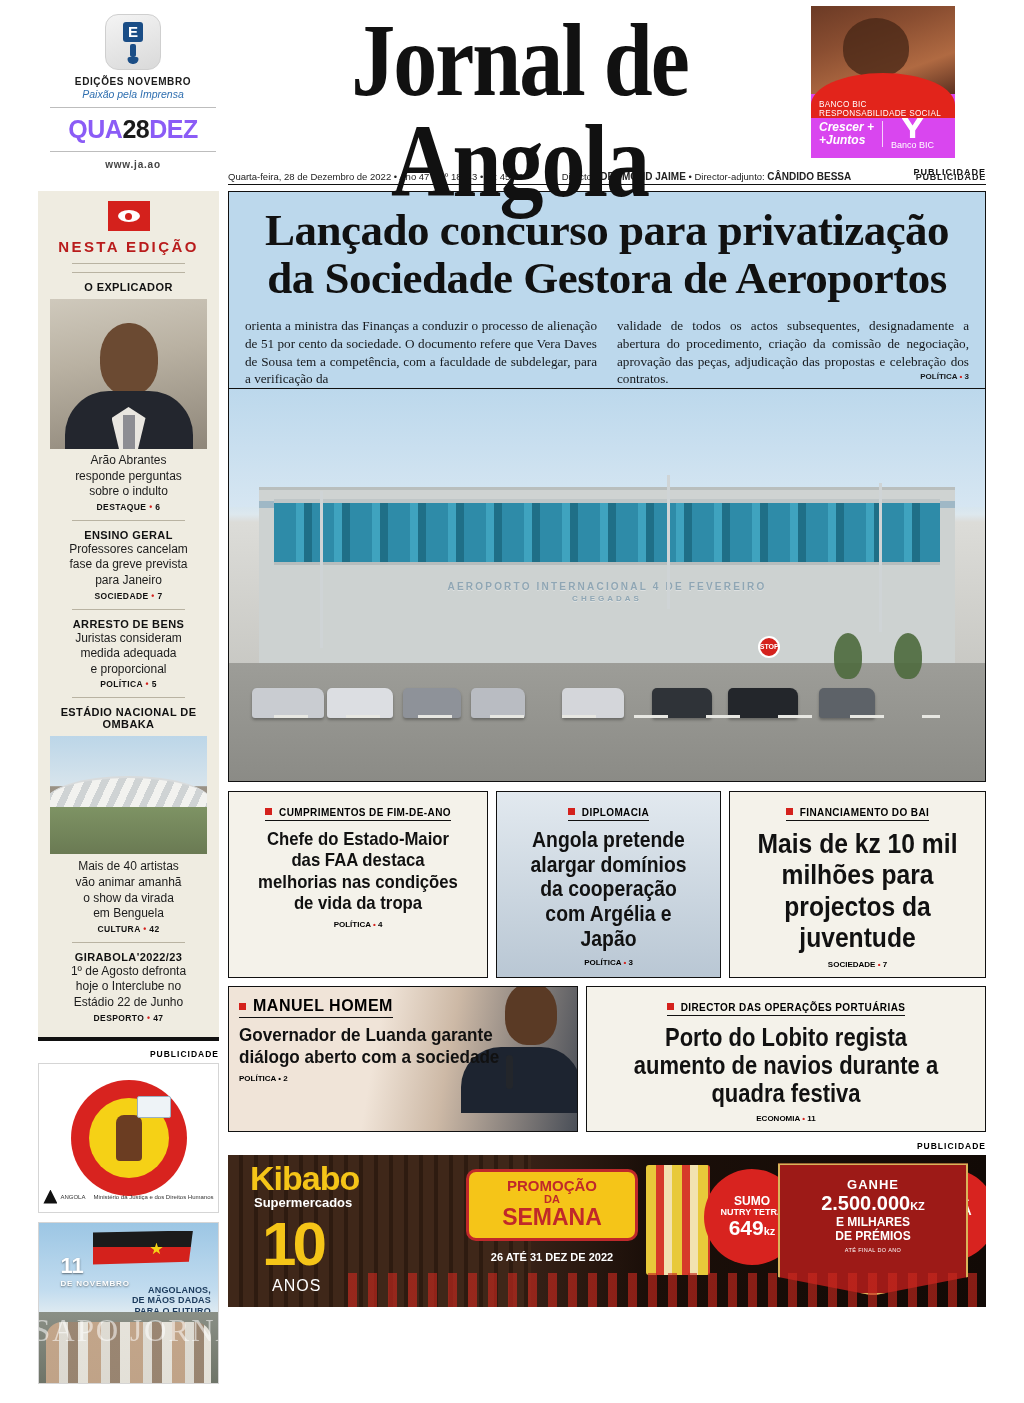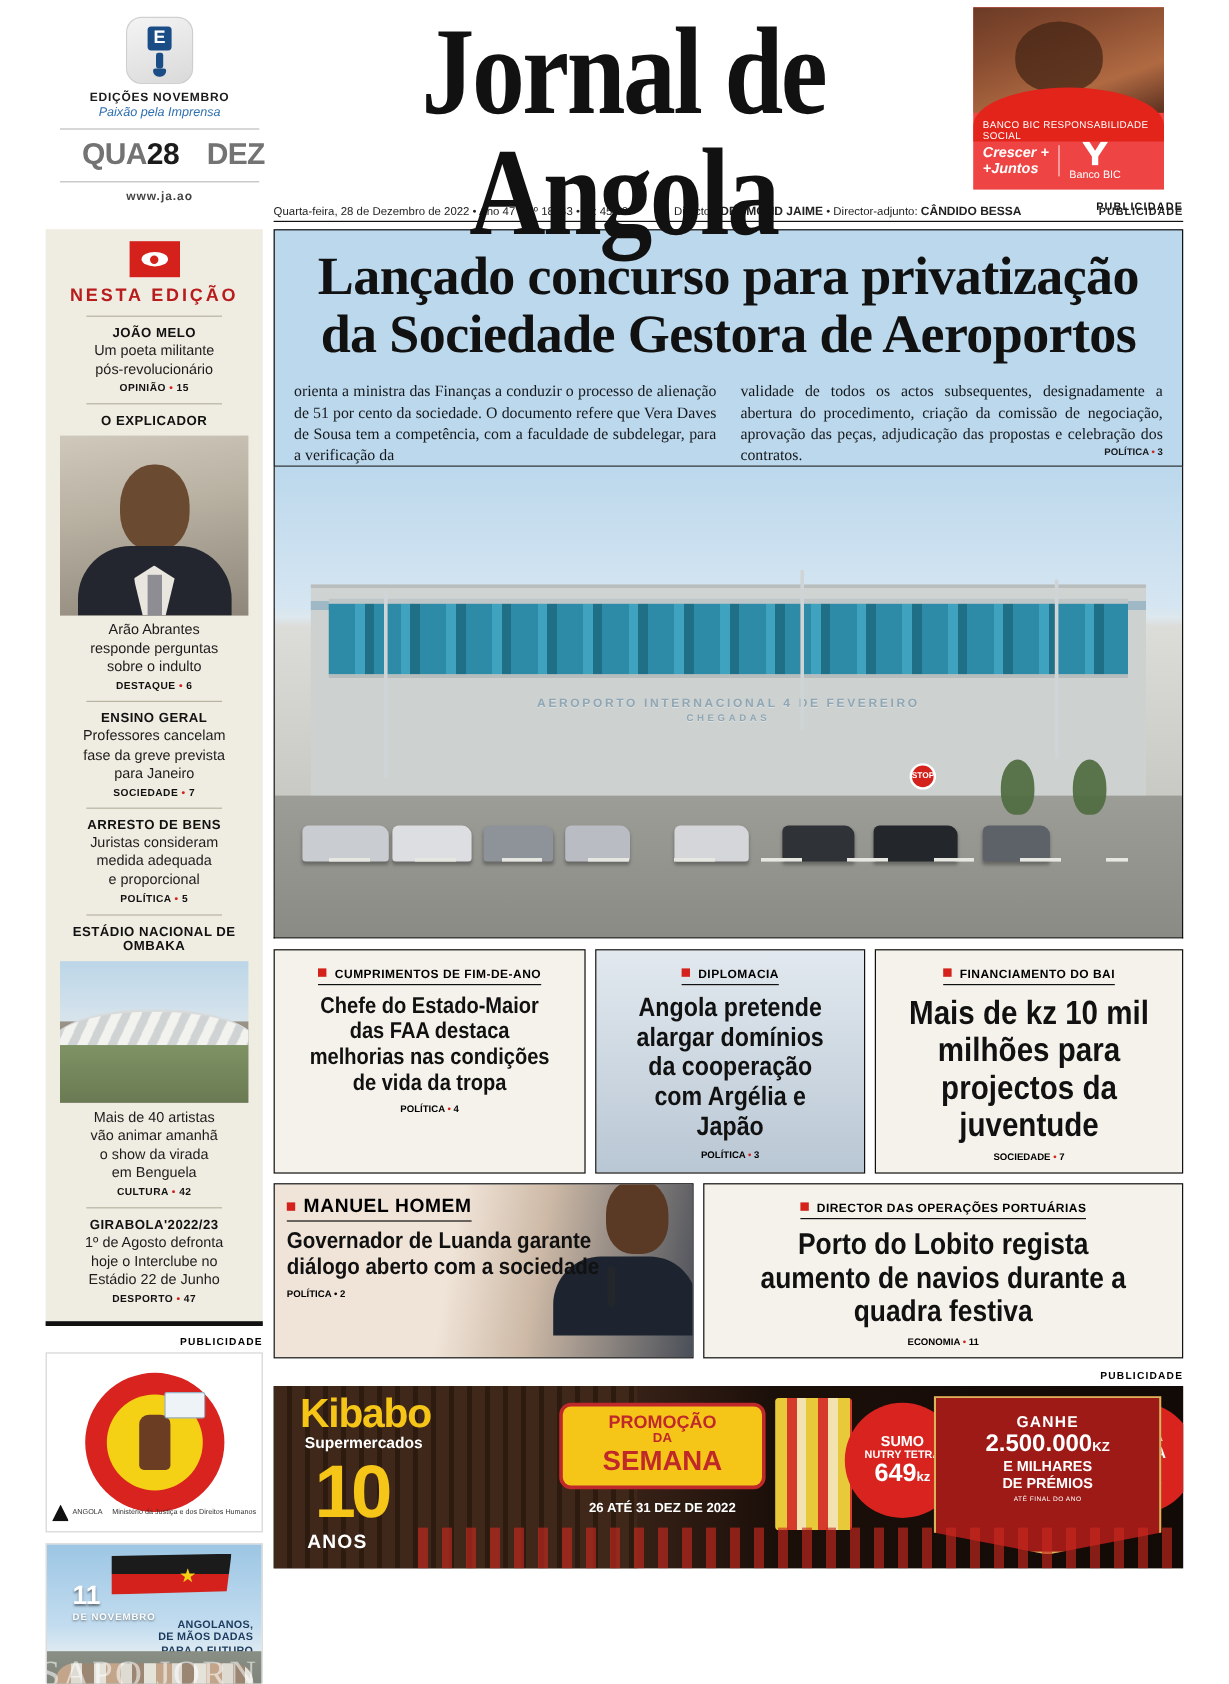--- a/index.html
+++ b/index.html
@@ -29,34 +29,34 @@
     width:6px; height:13px; background:#1a4d86; border-radius:2px;
   }
   .en-logo .e-dot {
     position:absolute; left:50%; bottom:5px; transform:translateX(-50%);
     width:11px; height:7px; background:#1a4d86; border-radius:2px 2px 5px 5px;
   }
   .en-name { font-size:10px; font-weight:bold; letter-spacing:.6px; color:#1b1b1b; }
   .en-tag { font-size:10.5px; font-style:italic; color:#2f6fb0; margin-top:1px; }
   .mh-rule { border-top:1px solid #bdbdbd; margin:7px 12px; }
   .datechip { font-size:25px; font-weight:bold; letter-spacing:-0.5px; }
-  .datechip .dim { color:#737373;margin-left:23px; }
+  .datechip .dim { color:#8b5cf6; }
   .datechip .hi { color:#1b1b1b; }
   .mh-url { font-size:10px; font-weight:bold; color:#444; letter-spacing:.8px; }
 
   .mh-center { flex:1; padding:0 12px; text-align:center; }
   .paper-title {
     font-family:"Liberation Serif", serif; font-weight:bold;
     font-size:88px; line-height:.98; letter-spacing:-2px; color:#111;
     margin-top:10px; transform:scaleY(1.18); transform-origin:top center;
   }
   .title-rule { height:7px; background:#d32c28; margin:28px 4px 0; }
   .mh-right { width:175px; padding-top:6px; }
   .bic-ad {
-    width:159px; height:152px; background:#ef4444; position:relative; overflow:hidden;
+    width:144px; height:152px; background:#d946ef; position:relative; overflow:hidden;
   }
   .bic-photo {
     position:absolute; inset:0 0 42% 0;
     background:linear-gradient(160deg,#6b3a25 0%,#8a4e31 35%,#b06a42 70%,#5c3020 100%);
   }
   .bic-photo:after{
     content:""; position:absolute; left:22%; top:14%; width:46%; height:66%;
     border-radius:50% 50% 45% 45%; background:rgba(70,38,22,.75);
   }
   .bic-swoosh {
@@ -345,21 +345,21 @@
   .kib-logo {
     position:absolute; left:22px; top:6px; color:#f5c518; font-weight:bold;
     font-size:34px; letter-spacing:-1px; line-height:1;
     font-family:"Liberation Sans Narrow","Liberation Sans",sans-serif;
   }
   .kib-sub { position:absolute; left:26px; top:40px; color:#fff; font-size:13px; font-weight:bold; }
   .kib-10 {
     position:absolute; left:34px; top:58px; color:#f5c518; font-weight:bold; font-size:62px;
     line-height:1; letter-spacing:-4px;
   }
-  .kib-anos { position:absolute; left:28px; bottom:12px; color:#fff; font-weight:bold; font-size:16px; letter-spacing:1px; }
+  .kib-anos { position:absolute; left:44px; bottom:12px; color:#fff; font-weight:normal; font-size:16px; letter-spacing:1px; }
   .kib-badge {
     position:absolute; left:238px; top:14px; width:172px; height:72px; background:#f5c518;
     border:3px solid #c0292a; border-radius:10px; text-align:center; padding-top:6px;
   }
   .kib-badge .l1 { color:#c0292a; font-weight:bold; font-size:15px; line-height:1; }
   .kib-badge .l2 { color:#c0292a; font-weight:bold; font-size:11px; line-height:1.1; }
   .kib-badge .l3 { color:#c0292a; font-weight:bold; font-size:23px; line-height:1; }
   .kib-dates { position:absolute; left:238px; top:96px; width:172px; text-align:center; color:#fff; font-weight:bold; font-size:11px; }
   .kib-prod {
     position:absolute; left:418px; top:10px; width:64px; height:110px;
@@ -463,27 +463,20 @@
       <div class="side-panel">
 
         <div class="eye-badge">
           <div class="eye">
             <div class="pupil"></div>
           </div>
         </div>
         <div class="side-title">NESTA EDIÇÃO</div>
         <div class="side-sep"></div>
 
-        <div>
-          <div class="side-kicker">JOÃO MELO</div>
-          <div class="side-text">Um poeta militante<br>pós-revolucionário</div>
-          <div class="side-ref">
-            <span>OPINIÃO</span><span class="dot"> • </span><span>15</span>
-          </div>
-        </div>
         <div class="side-sep"></div>
 
         <div>
           <div class="side-kicker">O EXPLICADOR</div>
           <div class="side-photo">
             <div class="face-head"></div>
             <div class="face-body"></div>
             <div class="face-shirt"></div>
             <div class="face-tie"></div>
           </div>

